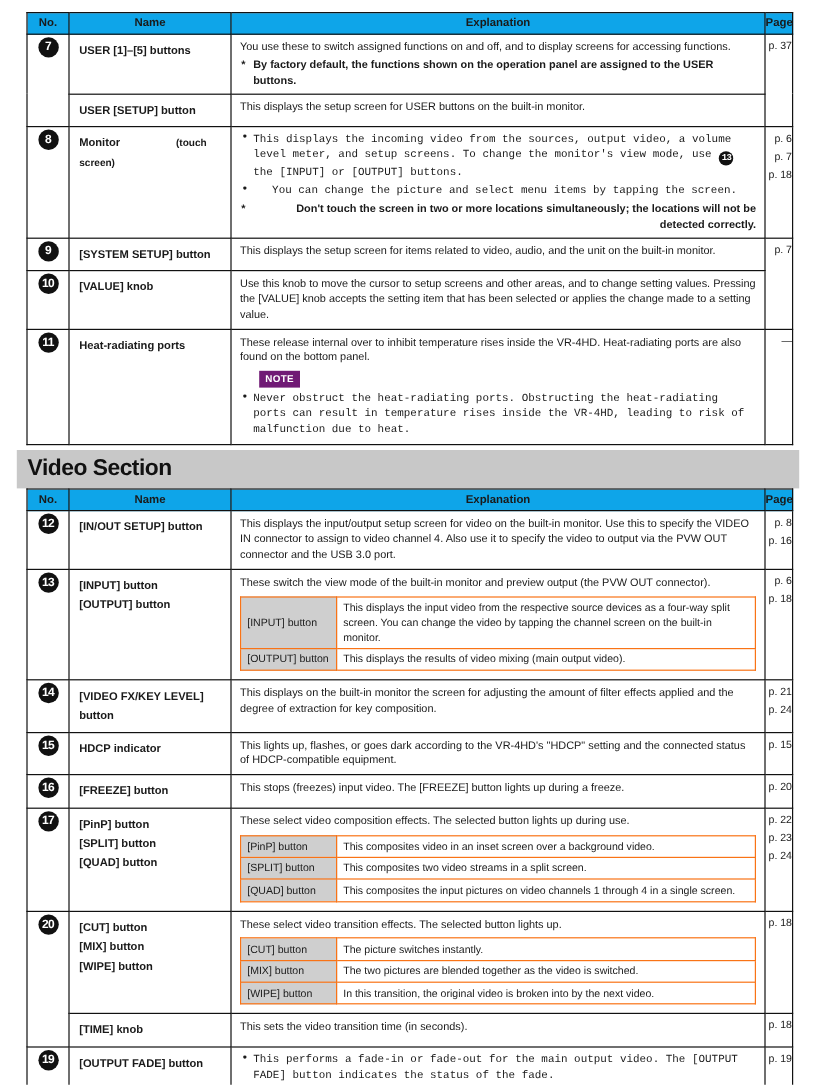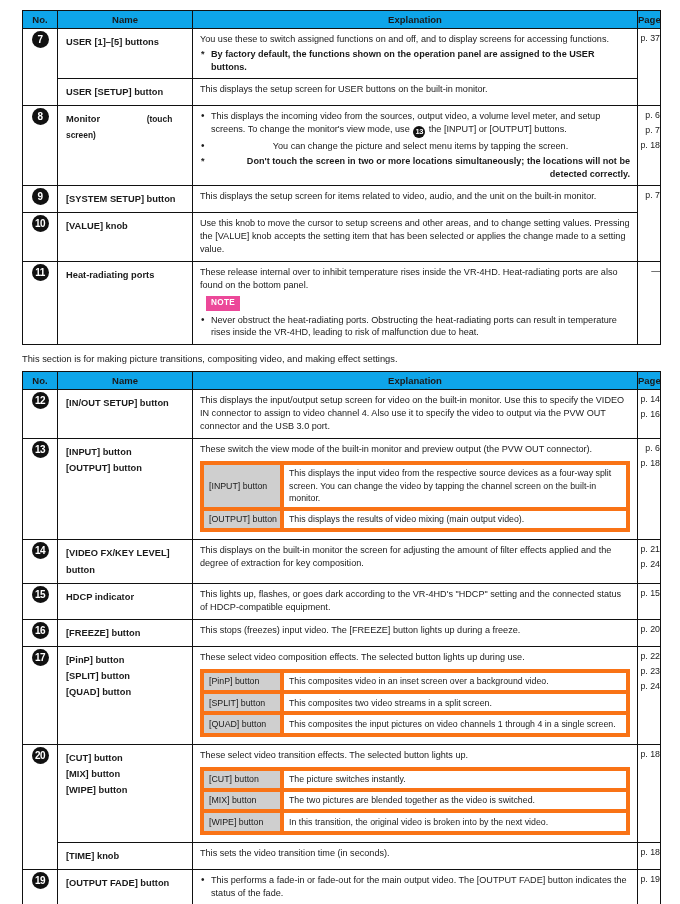--- a/index.html
+++ b/index.html
@@ -114,20 +114,21 @@
     vertical-align: -2px;
     margin: 0 1px;
   }
 
   
   .p      { margin: 0 0 1px 0; }
   .bullet {
     position: relative;
     padding-left: 11px;
     margin: 0 0 1px 0;
+    font-family: Liberation Mono, monospace;
   }
   .bullet::before {
     content: "•";
     position: absolute;
     left: 1px; top: -1px;
     font-size: 10px;
   }
   .bullet + .bullet { margin-top: 2px; text-align: center; }
   .aster {
     position: relative;
@@ -138,39 +139,39 @@
   .aster::before {
     content: "*";
     position: absolute;
     left: 1px; top: 0px;
   }
   .sub-indent { padding-left: 11px; text-align: right; }
 
   
   .note-badge {
     display: inline-block;
-    background: #ec4899;
+    background: #701a75;
     color: #fff;
     font-size: 8.2px;
     font-weight: bold;
     letter-spacing: 0.3px;
     padding: 1px 5px 1.5px 5px;
-    margin: 4px 0 3px 6px;
+    margin: 4px 0 3px 16px;
   }
 
   
   table.sub {
     border-collapse: collapse;
     width: 100%;
     margin: 5px 0 3px 0;
     table-layout: fixed;
     border: 1px solid #111;
   }
   table.sub td {
-    border: 4px solid #f97316;
+    border: 1px solid #f97316;
     font-size: 8.8px;
     padding: 2.5px 5px;
     line-height: 1.4;
     vertical-align: middle;
   }
   table.sub td.sub-label {
     background: #cfcfcf;
     width: 80px;
     white-space: nowrap;
   }
@@ -252,21 +253,23 @@
               <div class="p">These release internal over to inhibit temperature rises inside the VR-4HD. Heat-radiating ports are also found on the bottom panel.</div>
               <div><span class="note-badge">NOTE</span></div>
               <div class="bullet">Never obstruct the heat-radiating ports. Obstructing the heat-radiating ports can result in temperature rises inside the VR-4HD, leading to risk of malfunction due to heat.</div>
             </td>
             <td class="page-cell" rowspan="1">
               <div>—</div>
             </td>
           </tr>
         </tbody>
       </table>
-      <div class="intro">This section is for making picture transitions, compositing video, and making effect settings.</div>
+      <div class="banner">
+        <span class="banner-title">Video Section</span>
+      </div>
       <table class="main">
         <colgroup>
           <col class="col-no">
           <col class="col-name">
           <col class="col-exp">
           <col class="col-page">
         </colgroup>
         <thead>
           <tr>
             <th>No.</th>
@@ -276,21 +279,21 @@
           </tr>
         </thead>
         <tbody>
           <tr>
             <td class="no-cell" rowspan="1"><span class="badge">12</span></td>
             <td class="name-cell"><span>[IN/OUT SETUP] button</span></td>
             <td class="exp-cell">
               <div class="p">This displays the input/output setup screen for video on the built-in monitor. Use this to specify the VIDEO IN connector to assign to video channel 4. Also use it to specify the video to output via the PVW OUT connector and the USB 3.0 port.</div>
             </td>
             <td class="page-cell" rowspan="1">
-              <div>p. 14</div>
+              <div>p. 8</div>
               <div>p. 16</div>
             </td>
           </tr>
           <tr>
             <td class="no-cell" rowspan="1"><span class="badge">13</span></td>
             <td class="name-cell">
               <div>[INPUT] button</div>
               <div>[OUTPUT] button</div>
             </td>
             <td class="exp-cell">

